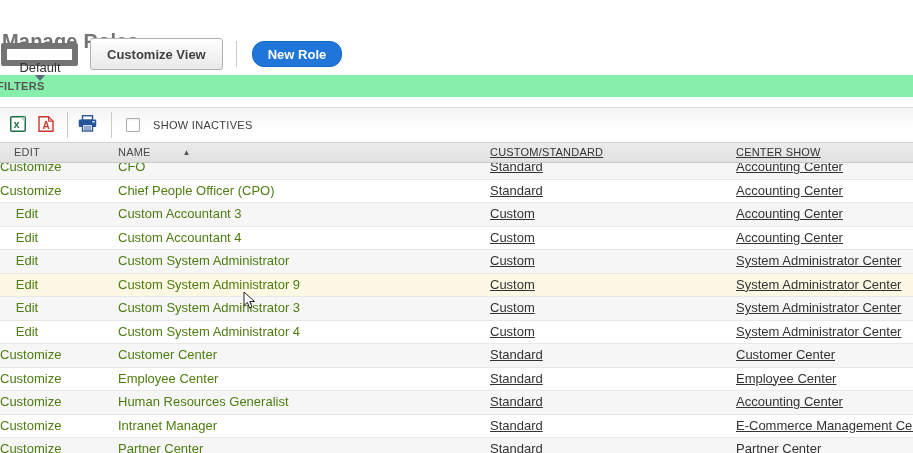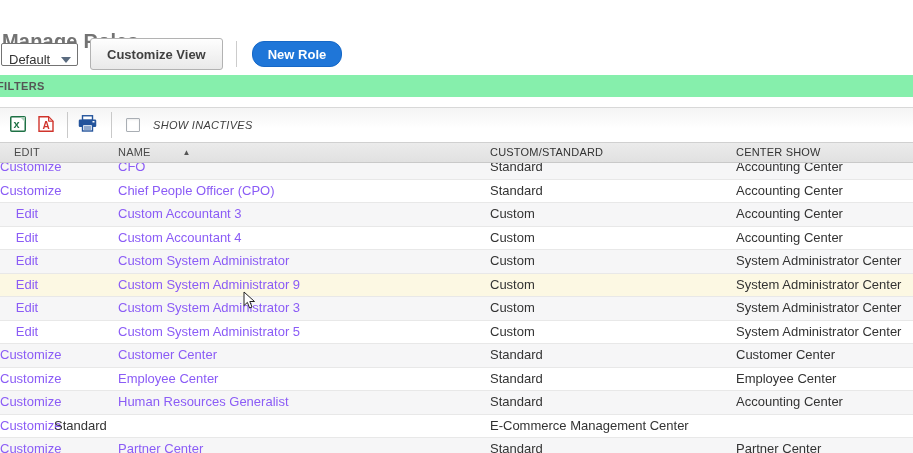--- a/index.html
+++ b/index.html
@@ -11,22 +11,22 @@
   }
   
   .top{position:relative;height:75px;}
   .page-title{
     position:absolute;left:2px;top:2px;
     font-size:20px;font-weight:700;color:#737373;letter-spacing:.2px;margin-top:28px;
   }
   .controls{position:absolute;left:1px;top:38px;display:flex;align-items:center;}
   .view-select{
     width:77px;height:23px;box-sizing:border-box;
-    border:1px solid #737373;border-radius:2px;background:#ffffff;
-    display:flex;align-items:center;padding:11px 6px 0 7px;cursor:pointer;
+    border:6px solid #737373;border-radius:2px;background:#ffffff;
+    display:flex;align-items:center;padding:11px 6px 0 7px;cursor:pointer;flex-direction:column;
   }
   .view-select .val{font-size:13px;color:#333;flex:1;}
   .chev{width:0;height:0;border-left:5px solid transparent;border-right:5px solid transparent;border-top:6px solid #5a6b7f;}
   .btn-gray{
     margin-left:12px;height:32px;box-sizing:border-box;padding:0 16px;
     border:1px solid #b2b2b2;border-radius:3px;
     background:linear-gradient(#fefefe,#e9e9e9);
     font-size:13px;font-weight:700;color:#404040;
     display:flex;align-items:center;cursor:pointer;
     font-family:"Liberation Sans", sans-serif;
@@ -55,21 +55,21 @@
     display:flex;align-items:center;
   }
   .icon-btn{margin-left:8px;width:20px;height:18px;display:flex;align-items:center;justify-content:center;cursor:pointer;background:none;border:none;padding:0;}
   .icon-btn + .icon-btn{margin-left:8px;}
   .tool-div{width:1px;height:26px;background:#c9c9c9;margin-left:11px;}
   .checkbox{
     margin-left:14px;width:14px;height:14px;box-sizing:border-box;
     border:1px solid #a9aeb4;background:#ffffff;border-radius:1px;cursor:pointer;
     box-shadow:inset 0 1px 2px rgba(0,0,0,.08);
   }
-  .cb-label{margin-left:13px;font-size:11px;color:#3d3d3d;letter-spacing:.3px;font-style:italic;}
+  .cb-label{margin-left:13px;font-size:11px;color:#3d3d3d;letter-spacing:.3px;}
   
   .grid{display:grid;grid-template-columns:54px 436px 246px 1fr;}
   .thead{
     height:21px;box-sizing:border-box;line-height:19px;
     border-top:1px solid #d0d0d0;border-bottom:1px solid #c9c9c9;
     background:linear-gradient(#ebebeb,#e1e1e1);
     font-size:11px;color:#4a4a4a;letter-spacing:.2px;cursor:pointer;
   }
   .thead .c-edit{text-align:center;}
   .thead .c-name{padding-left:64px;display:flex;align-items:center;}
@@ -78,22 +78,22 @@
   .row{
     height:23.5px;box-sizing:border-box;border-bottom:1px solid #e8e8e8;
     background:#ffffff;font-size:13px;line-height:22px;white-space:nowrap;
   }
   .row.alt{background:#f6f6f7;}
   .row.highlight{background:#fcf8e3;}
   .row.clipped{height:16.5px;overflow:hidden;}
   .row.clipped > *{transform:translateY(-7px);}
   .c-edit{text-align:center;overflow:visible;}
   .c-name{padding-left:64px;gap:27px;}
-  a.lnk{color:#8b5cf6;text-decoration:none;cursor:pointer;}
-  .c-type,.c-center{color:#333333;}
+  a.lnk{color:#4d7c0f;text-decoration:none;cursor:pointer;}
+  .c-type,.c-center{color:#333333;text-decoration:underline;}
   
   .cursor{position:absolute;left:243px;top:291px;pointer-events:none;}
 </style>
 </head>
 <body>
 
 <div class="top">
   <div class="page-title">Manage Roles</div>
   <div class="controls">
     <div class="view-select">
@@ -201,21 +201,21 @@
 
   <div class="row grid alt">
     <div class="c-edit"><a class="lnk edit-link">Edit</a></div>
     <div class="c-name"><a class="lnk name-link">Custom System Administrator 3</a></div>
     <div class="c-type type-cell">Custom</div>
     <div class="c-center center-cell">System Administrator Center</div>
   </div>
 
   <div class="row grid">
     <div class="c-edit"><a class="lnk edit-link">Edit</a></div>
-    <div class="c-name"><a class="lnk name-link">Custom System Administrator 5</a></div>
+    <div class="c-name"><a class="lnk name-link">Custom System Administrator 4</a></div>
     <div class="c-type type-cell">Custom</div>
     <div class="c-center center-cell">System Administrator Center</div>
   </div>
 
   <div class="row grid alt">
     <div class="c-edit"><a class="lnk edit-link">Customize</a></div>
     <div class="c-name"><a class="lnk name-link">Customer Center</a></div>
     <div class="c-type type-cell">Standard</div>
     <div class="c-center center-cell">Customer Center</div>
   </div>
@@ -229,20 +229,21 @@
 
   <div class="row grid alt">
     <div class="c-edit"><a class="lnk edit-link">Customize</a></div>
     <div class="c-name"><a class="lnk name-link">Human Resources Generalist</a></div>
     <div class="c-type type-cell">Standard</div>
     <div class="c-center center-cell">Accounting Center</div>
   </div>
 
   <div class="row grid">
     <div class="c-edit"><a class="lnk edit-link">Customize</a></div>
+    <div class="c-name"><a class="lnk name-link">Intranet Manager</a></div>
     <div class="c-type type-cell">Standard</div>
     <div class="c-center center-cell">E-Commerce Management Center</div>
   </div>
 
   <div class="row grid alt">
     <div class="c-edit"><a class="lnk edit-link">Customize</a></div>
     <div class="c-name"><a class="lnk name-link">Partner Center</a></div>
     <div class="c-type type-cell">Standard</div>
     <div class="c-center center-cell">Partner Center</div>
   </div>

